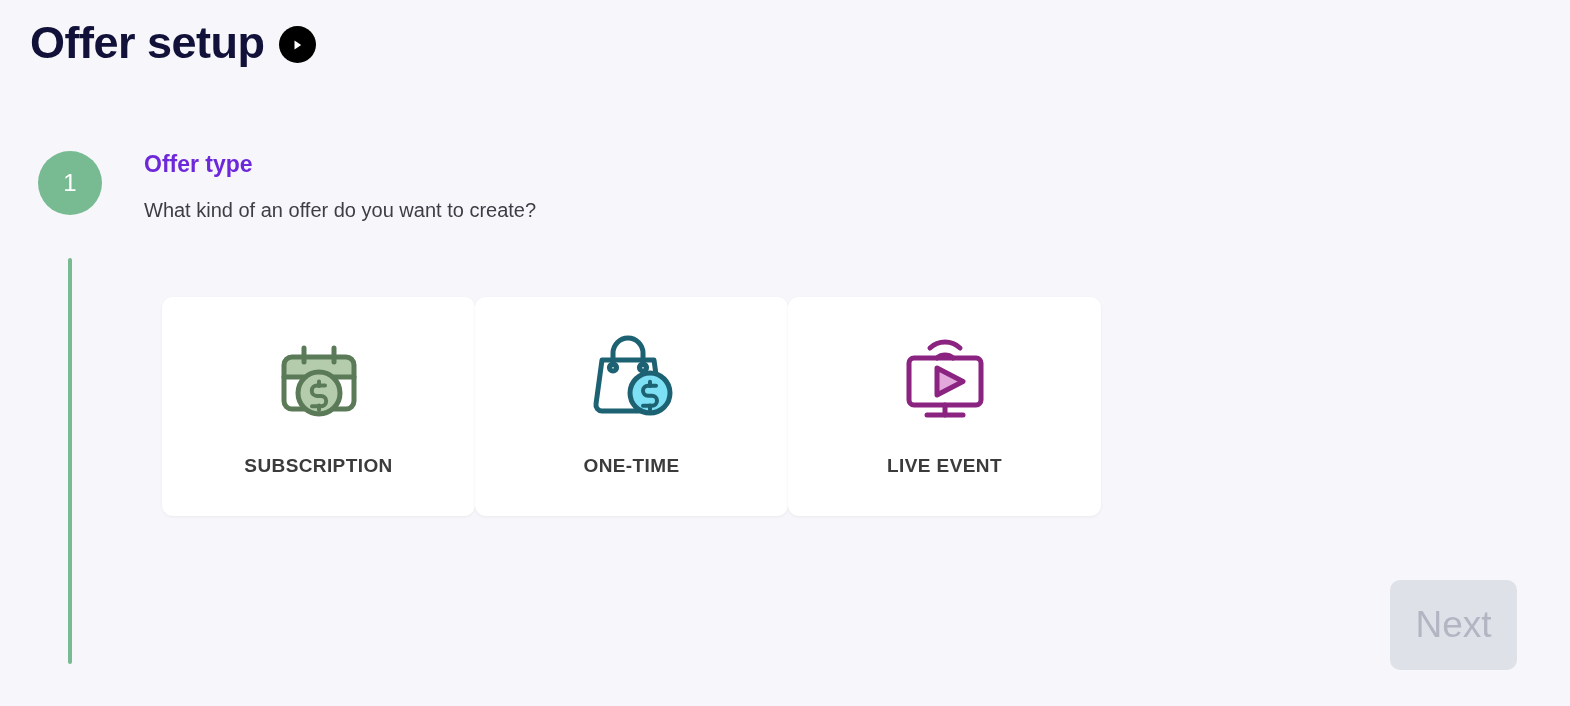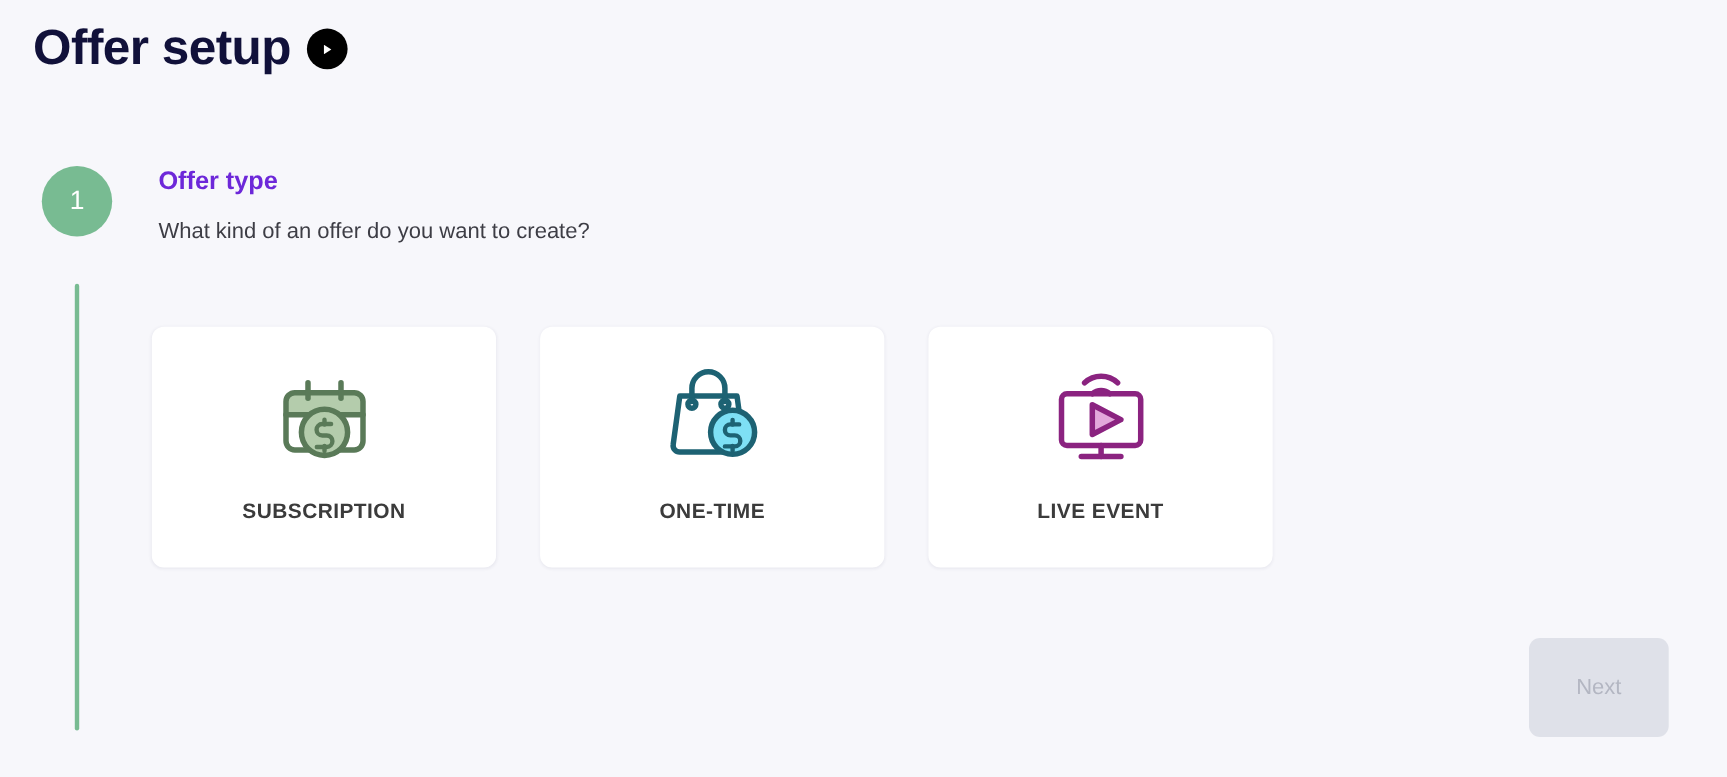--- a/index.html
+++ b/index.html
@@ -88,24 +88,23 @@
     top: 258px;
     width: 4px;
     height: 406px;
     background: #78bb92;
     border-radius: 2px;
   }
 
   
   .cards {
     position: absolute;
-    left: 138px;
+    left: 162px;
     top: 297px;
     display: flex;
-    gap: 40px;
   }
   .type-card {
     width: 313px;
     height: 219px;
     background: #ffffff;
     border-radius: 11px;
     box-shadow: 0 1px 3px rgba(40, 40, 80, 0.07);
     display: flex;
     flex-direction: column;
     align-items: center;
@@ -134,21 +133,21 @@
     position: absolute;
     left: 1390px;
     top: 580px;
     width: 127px;
     height: 90px;
     border: none;
     border-radius: 10px;
     background: #dfe1e9;
     color: #b3b6c2;
     font-family: "Liberation Sans", sans-serif;
-    font-size: 20px;
+    font-size: 37px;
     cursor: default;
   }
 </style>
 </head>
 <body>
 
 <div class="page-header">
   <div class="page-title">Offer setup</div>
   <div class="play-badge">
     <svg width="16" height="16" viewBox="0 0 16 16" aria-hidden="true">

